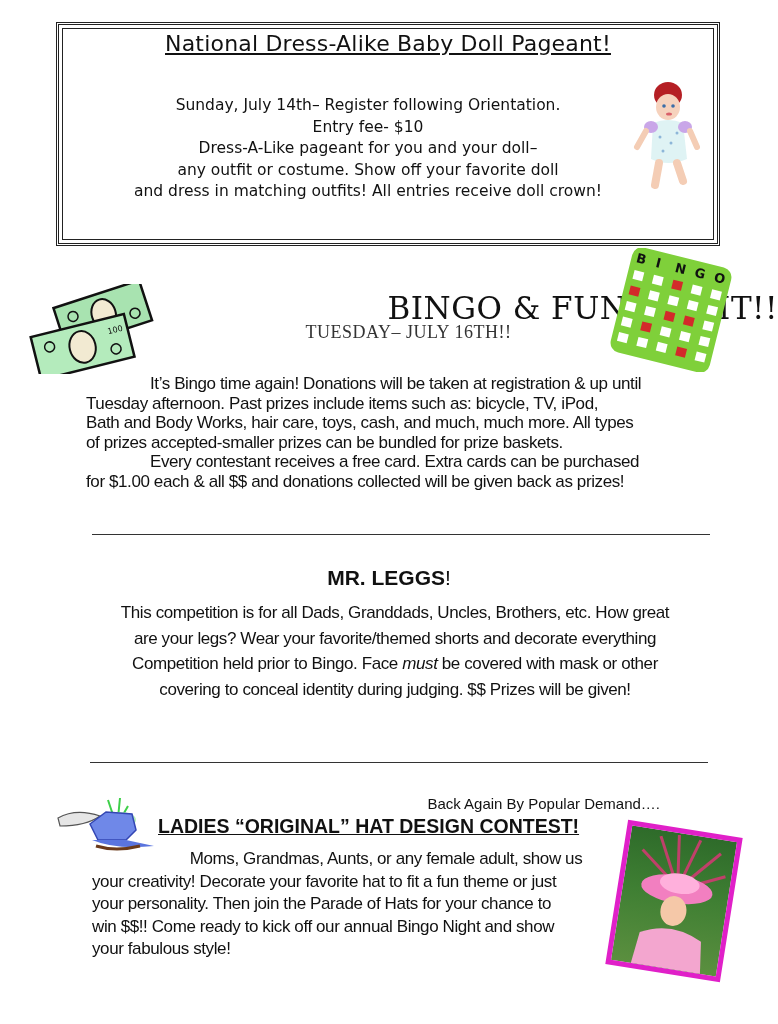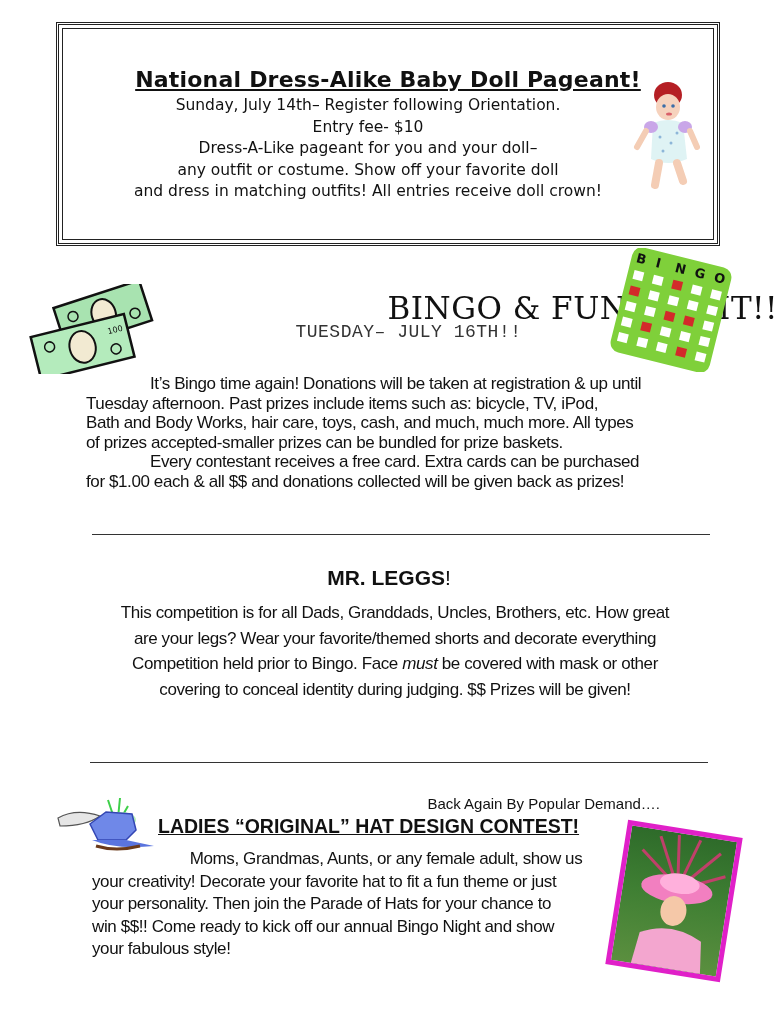--- a/index.html
+++ b/index.html
@@ -8,40 +8,40 @@
   .arial { font-family: "Liberation Sans", sans-serif; }
 
   
   #pageant-box {
     position:absolute; left:56px; top:22px; width:664px; height:224px;
     border:3px double #222; box-sizing:border-box;
     outline:1px solid #222; outline-offset:-7px;
   }
   #pageant-title {
     position:absolute; left:0; right:0; top:6px; text-align:center;
-    font-size:22px; font-weight:bold; text-decoration:underline; letter-spacing:0.2px;margin-top:36px;
+    font-size:22px; font-weight:normal; text-decoration:underline; letter-spacing:0.2px;
   }
   #pageant-body {
     position:absolute; left:20px; right:60px; top:70px; text-align:center;
     font-size:15.5px; line-height:21.5px;
   }
   #pageant-body div { white-space:nowrap; }
   #doll { position:absolute; right:14px; top:56px; width:70px; height:112px; }
 
   
   #money { position:absolute; left:26px; top:284px; width:136px; height:90px; }
   #bingo-card { position:absolute; left:610px; top:248px; width:122px; height:124px; }
   #bingo-title {
     position:absolute; left:0; right:0; top:290px; text-align:right;
     font-size:31px; letter-spacing:0.5px; font-family:"DejaVu Serif", serif;
     font-variant:small-caps;
   }
   #bingo-date {
     position:absolute; left:0; right:0; top:322px; text-align:center;
-    font-size:18px; letter-spacing:0.5px; font-family:Liberation Mono, monospace; color:#333;padding-left:39px;
+    font-size:18px; letter-spacing:0.5px; font-family:Liberation Serif, serif; color:#333;padding-left:39px;
   }
   #bingo-body {
     position:absolute; left:86px; width:630px; top:374px;
     font-size:17px; line-height:19.5px; letter-spacing:-0.4px;
   }
   #bingo-body div { white-space:nowrap; }
   .indent { padding-left:64px; }
 
   .rule { position:absolute; height:0; border-top:1.5px solid #333; }
   #rule1 { left:92px; width:618px; top:534px; }

